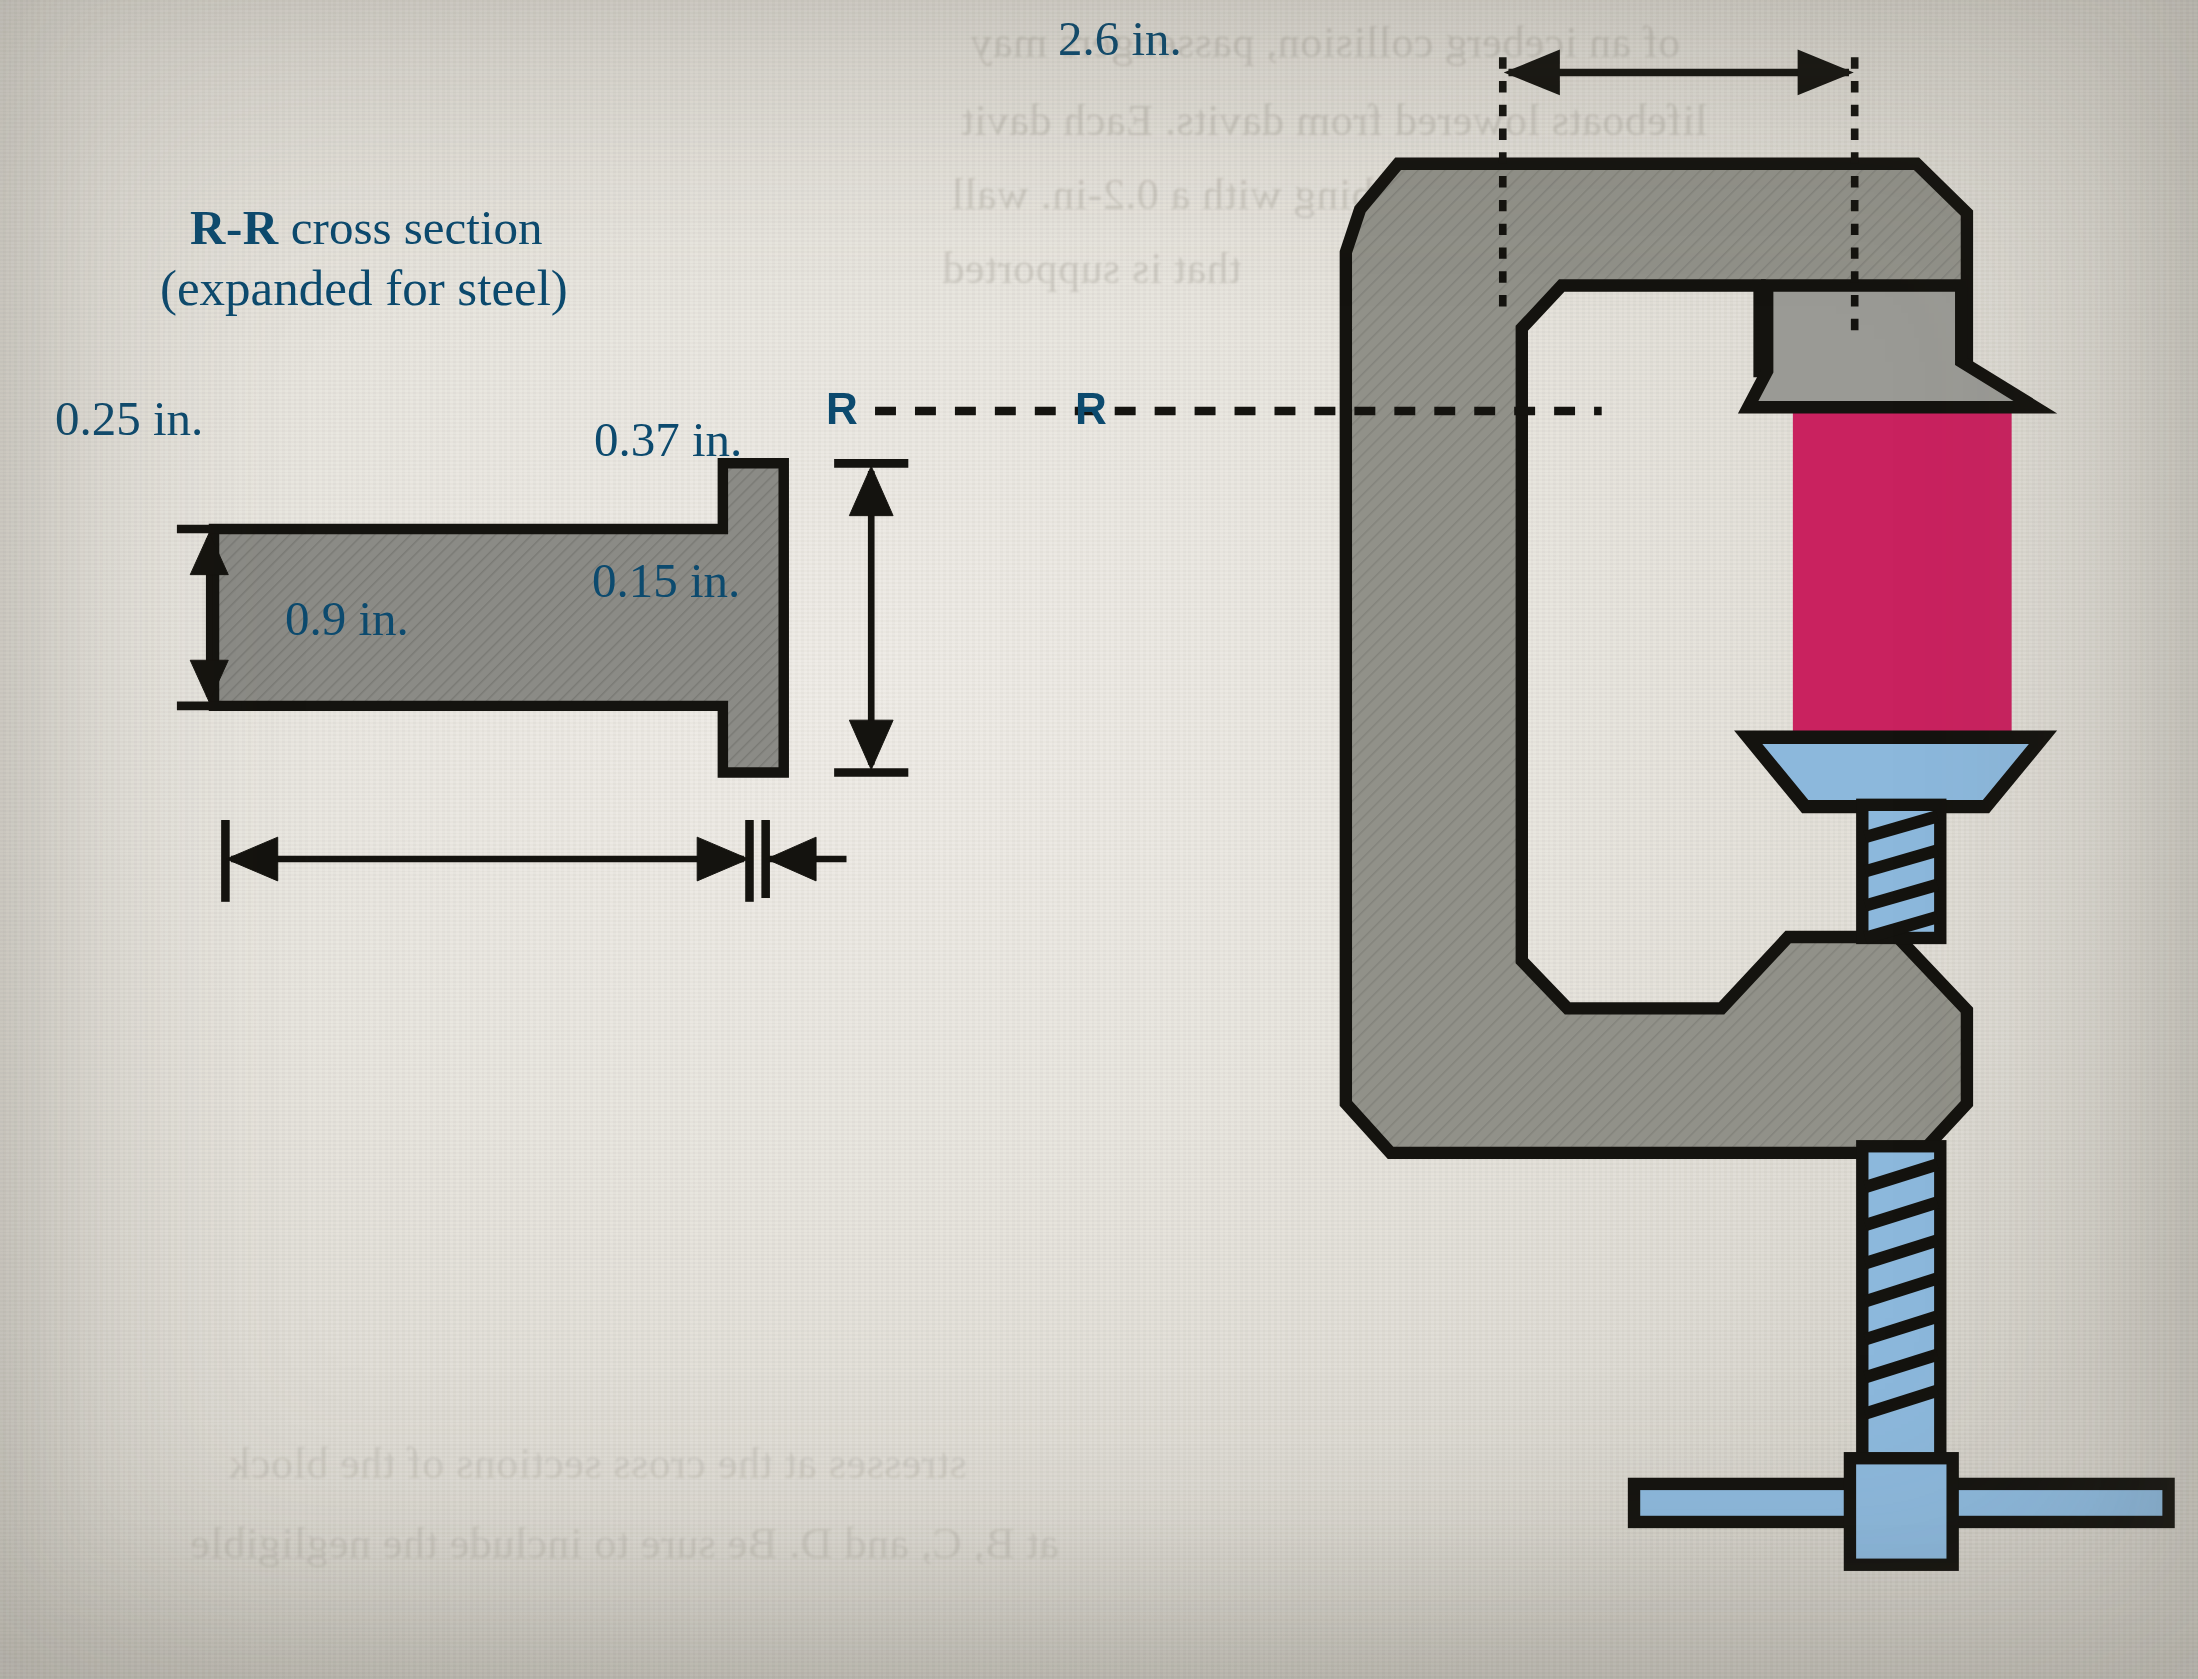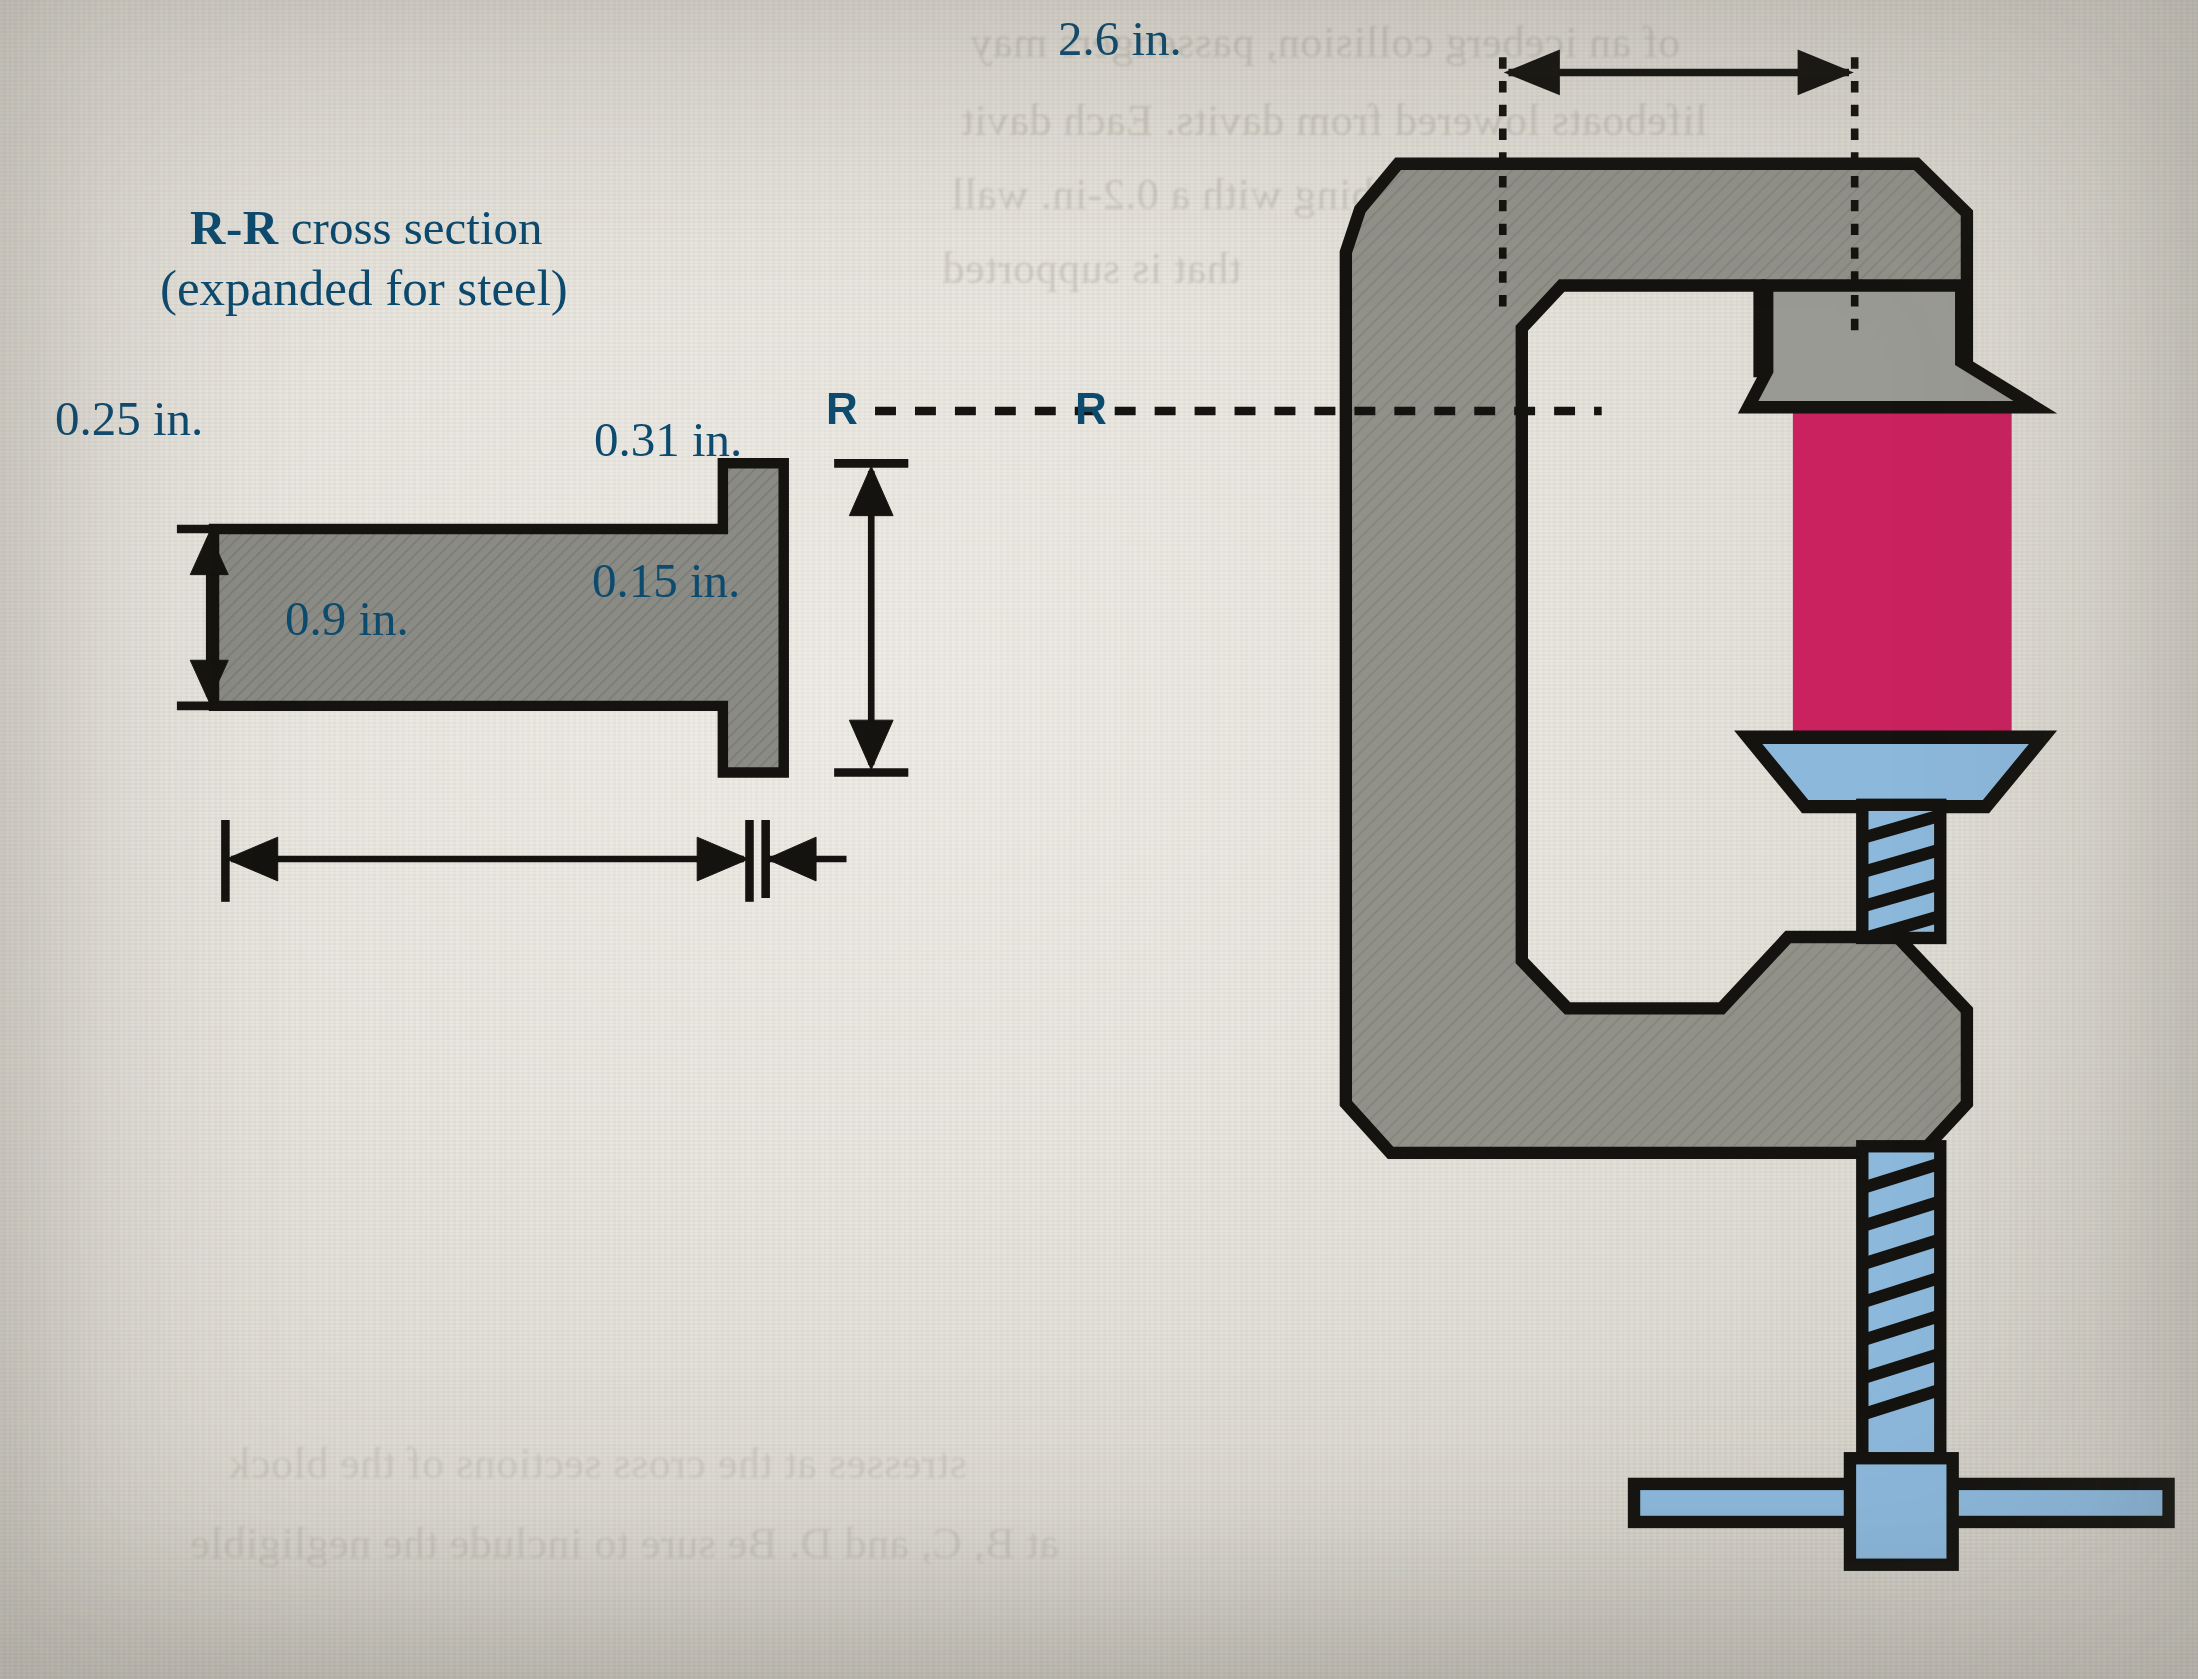--- a/index.html
+++ b/index.html
@@ -207,21 +207,21 @@
 
   <line x1="920" y1="432" x2="1684" y2="432" stroke="#14130f" stroke-width="9" stroke-dasharray="22 20"></line>
 </svg>
 
 <div class="lbl" id="title-l1">
   <span class="rr">R-R</span><span class="cs"> cross section</span>
 </div>
 <div class="lbl serif" id="title-l2">(expanded for steel)</div>
 
 <div class="lbl serif" id="d025">0.25 in.</div>
-<div class="lbl serif" id="d075">0.31 in.</div>
+<div class="lbl serif" id="d075">0.37 in.</div>
 <div class="lbl serif" id="d09">0.9 in.</div>
 <div class="lbl serif" id="d015">0.15 in.</div>
 
 <div class="lbl serif" id="d26">2.6 in.</div>
 
 <div class="lbl" id="r-left">R</div>
 <div class="lbl" id="r-right">R</div>
 
 <div id="vig"></div>
 

